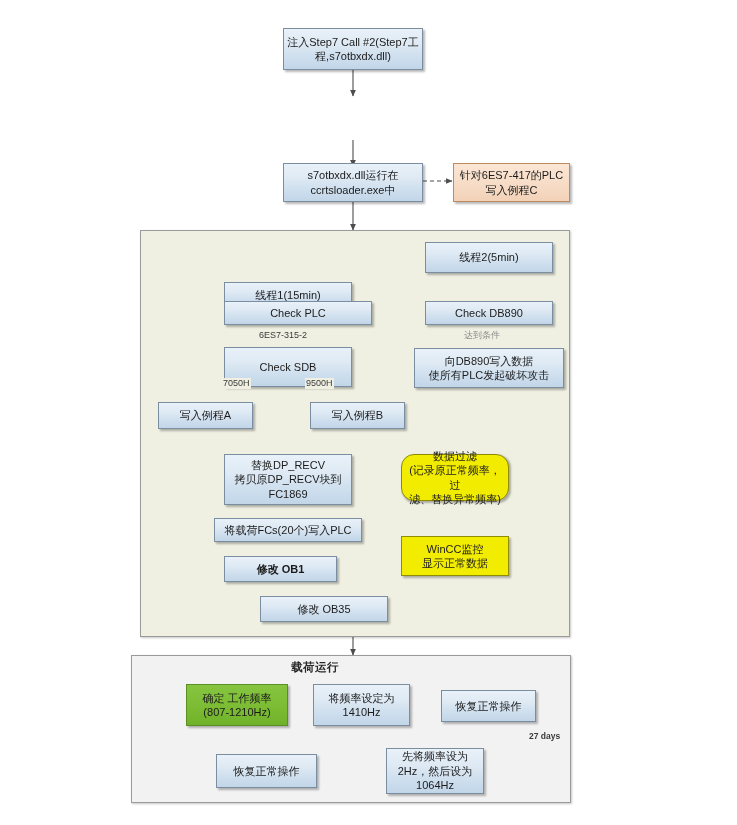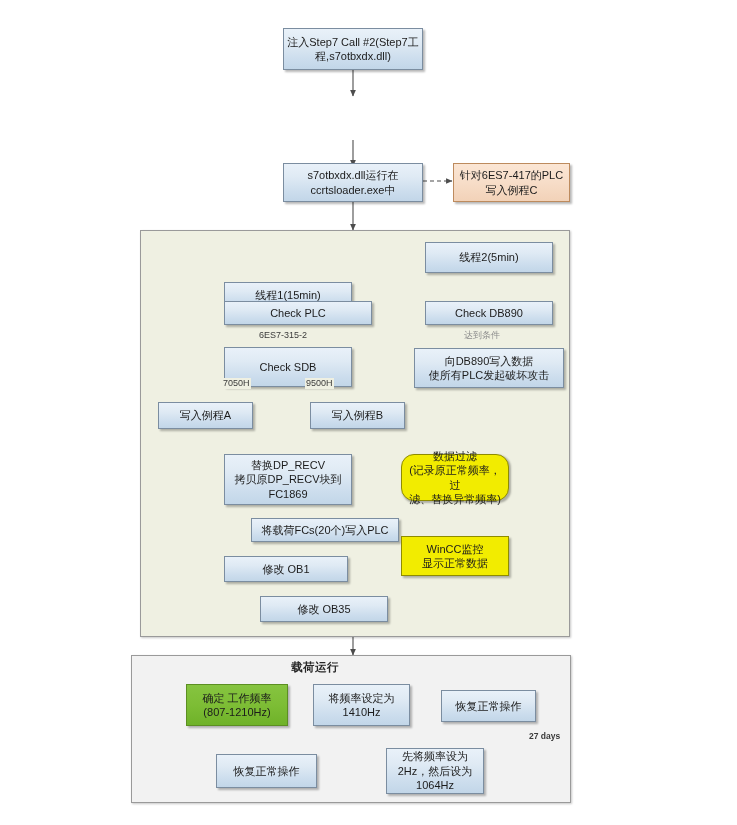--- a/index.html
+++ b/index.html
@@ -173,23 +173,23 @@
   <div class="edge-label ongreen" style="left:305px;top:378px;">9500H</div>
 
   <div class="node n-blue" style="left:158px;top:402px;width:95px;height:27px;">写入例程A</div>
 
   <div class="node n-blue" style="left:310px;top:402px;width:95px;height:27px;">写入例程B</div>
 
   <div class="node n-blue" style="left:224px;top:454px;width:128px;height:51px;">替换DP_RECV
 拷贝原DP_RECV块到
 FC1869</div>
 
-  <div class="node n-blue" style="left:214px;top:518px;width:148px;height:24px;margin-left:37px;">将载荷FCs(20个)写入PLC</div>
-
-  <div class="node n-blue" style="left:224px;top:556px;width:124px;height:26px;">修改 OB1</div>
+  <div class="node n-blue" style="left:214px;top:518px;width:148px;height:24px;">将载荷FCs(20个)写入PLC</div>
+
+  <div class="node n-blue" style="left:224px;top:556px;width:113px;height:26px;font-weight:bold;">修改 OB1</div>
 
   <div class="node n-blue" style="left:224px;top:596px;width:128px;height:26px;margin-left:36px;">修改 OB35</div>
 
   <div class="node n-blue" style="left:425px;top:242px;width:128px;height:31px;">线程2(5min)</div>
 
   <div class="node n-blue" style="left:425px;top:301px;width:128px;height:24px;">Check DB890</div>
 
   <div class="edge-label ongreen gray-txt" style="left:463px;top:330px;">达到条件</div>
 
   <div class="node n-blue" style="left:414px;top:348px;width:150px;height:40px;">向DB890写入数据

